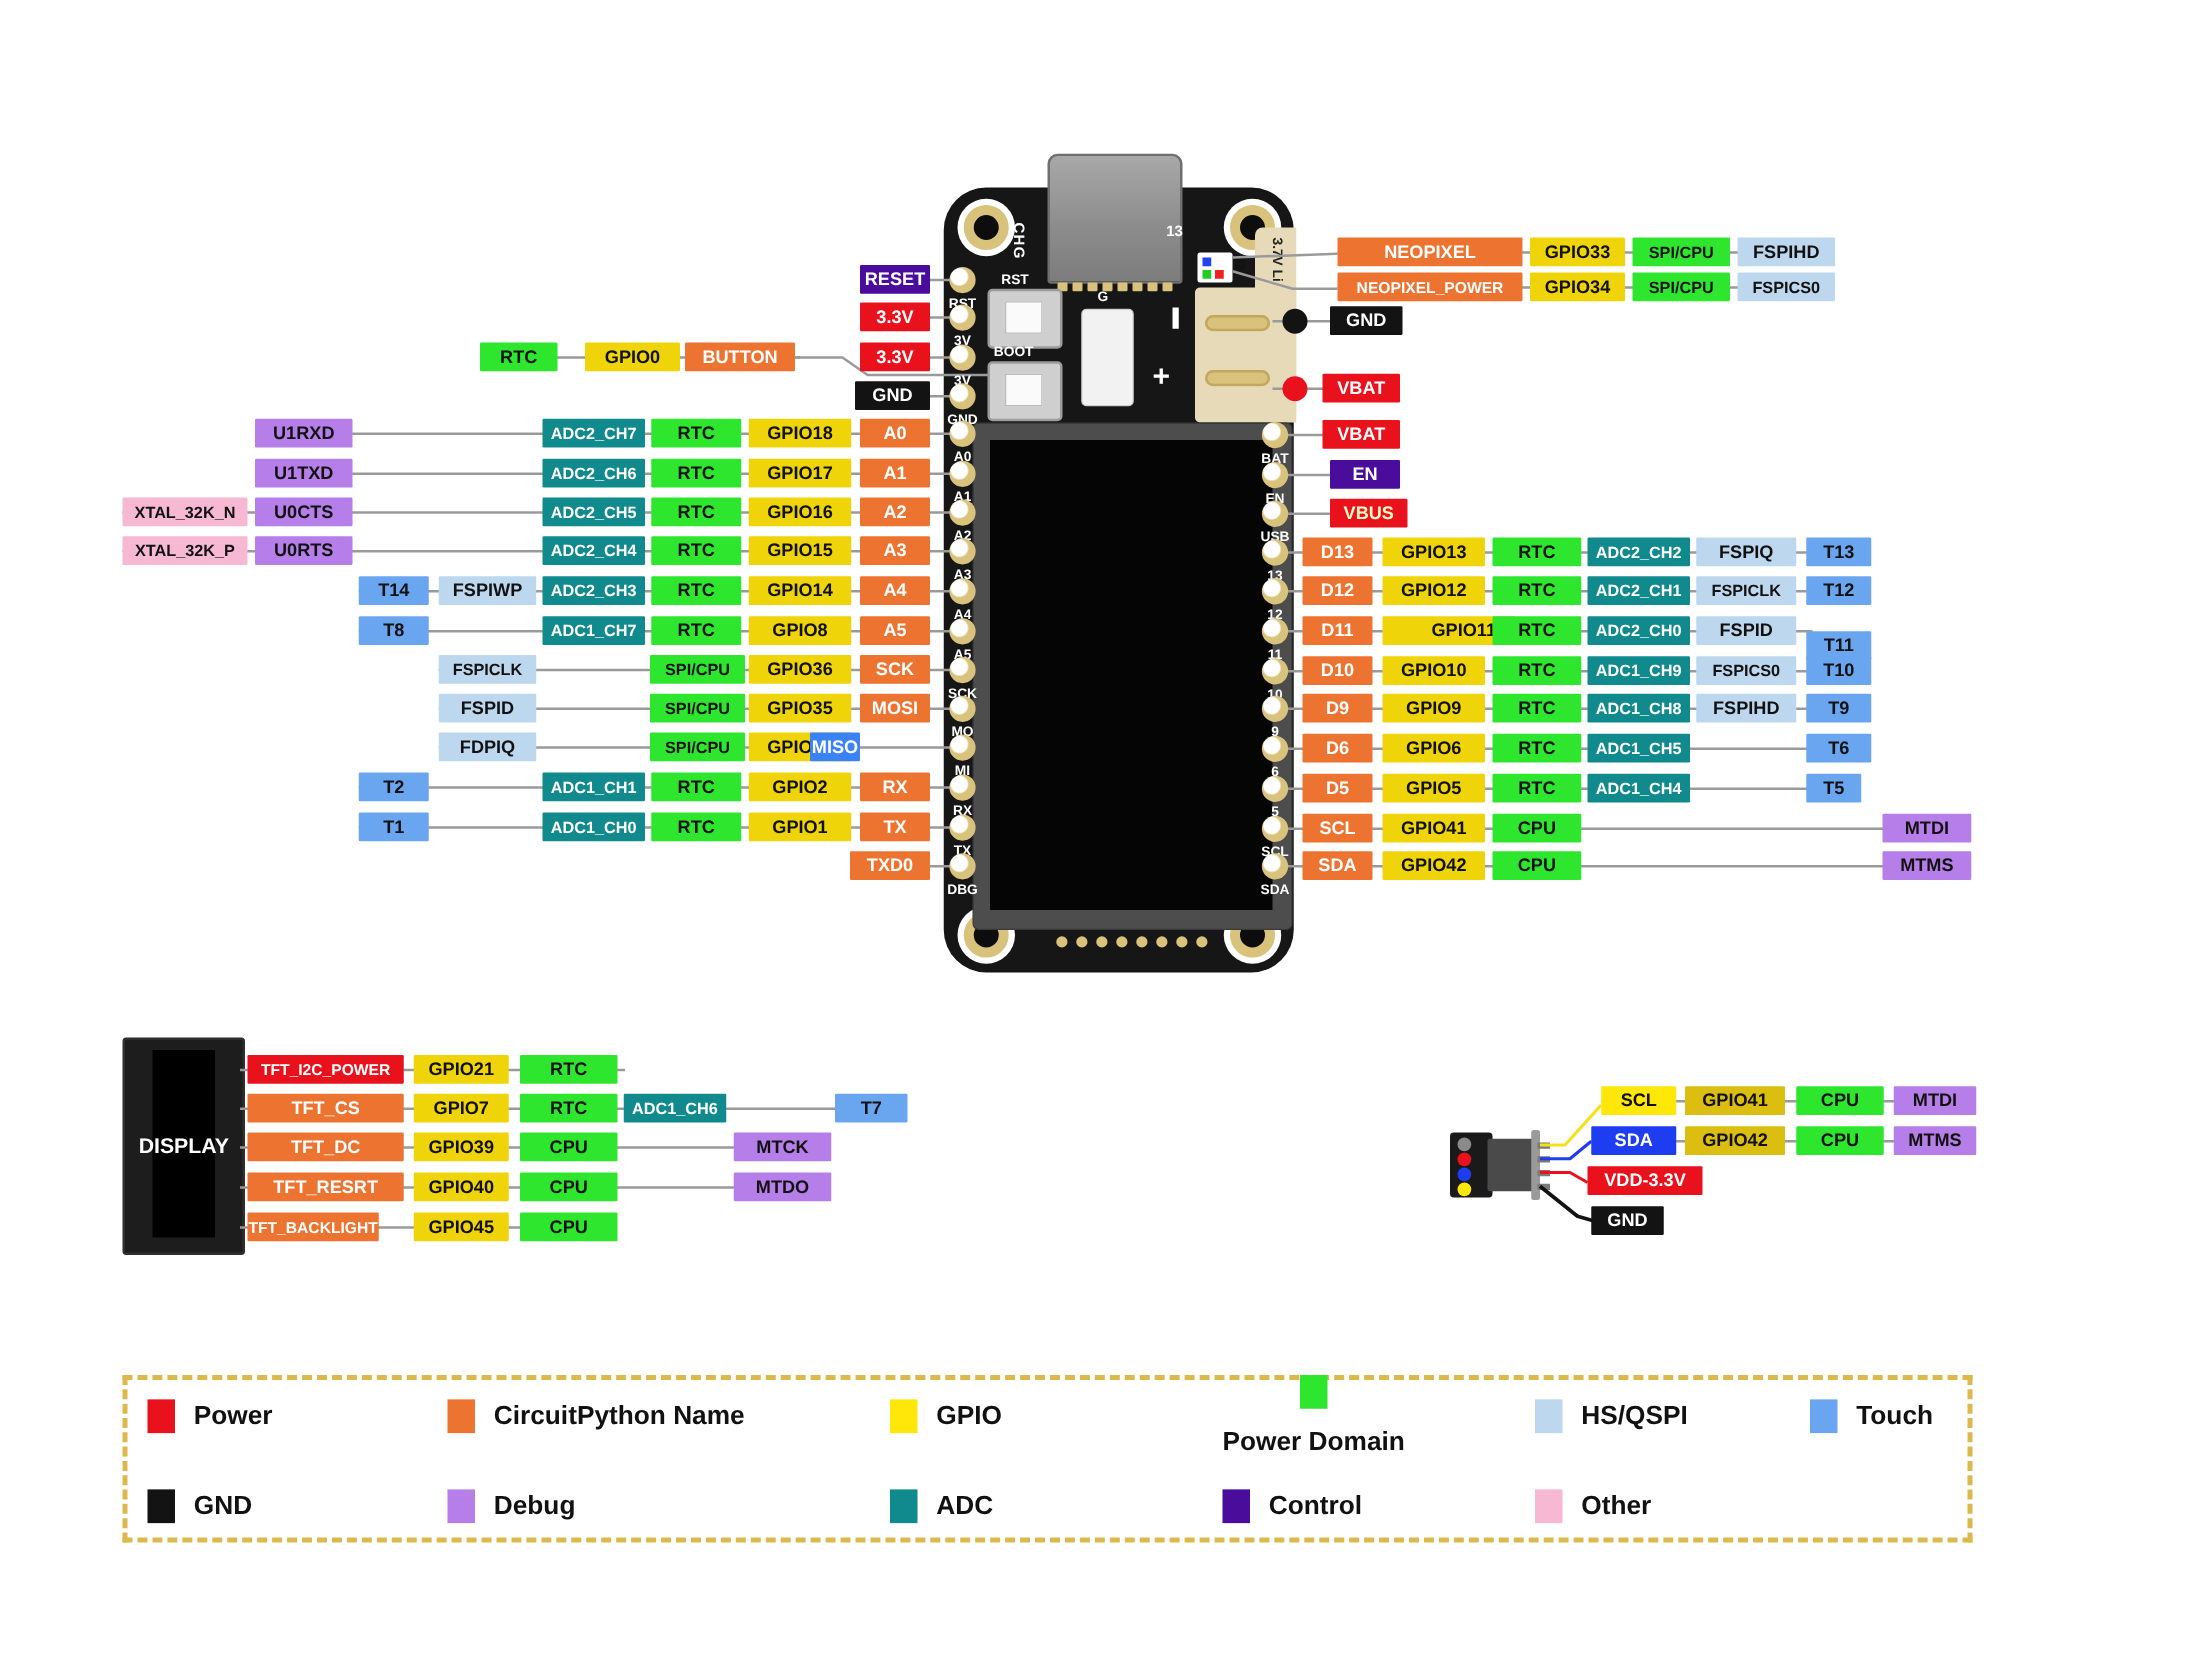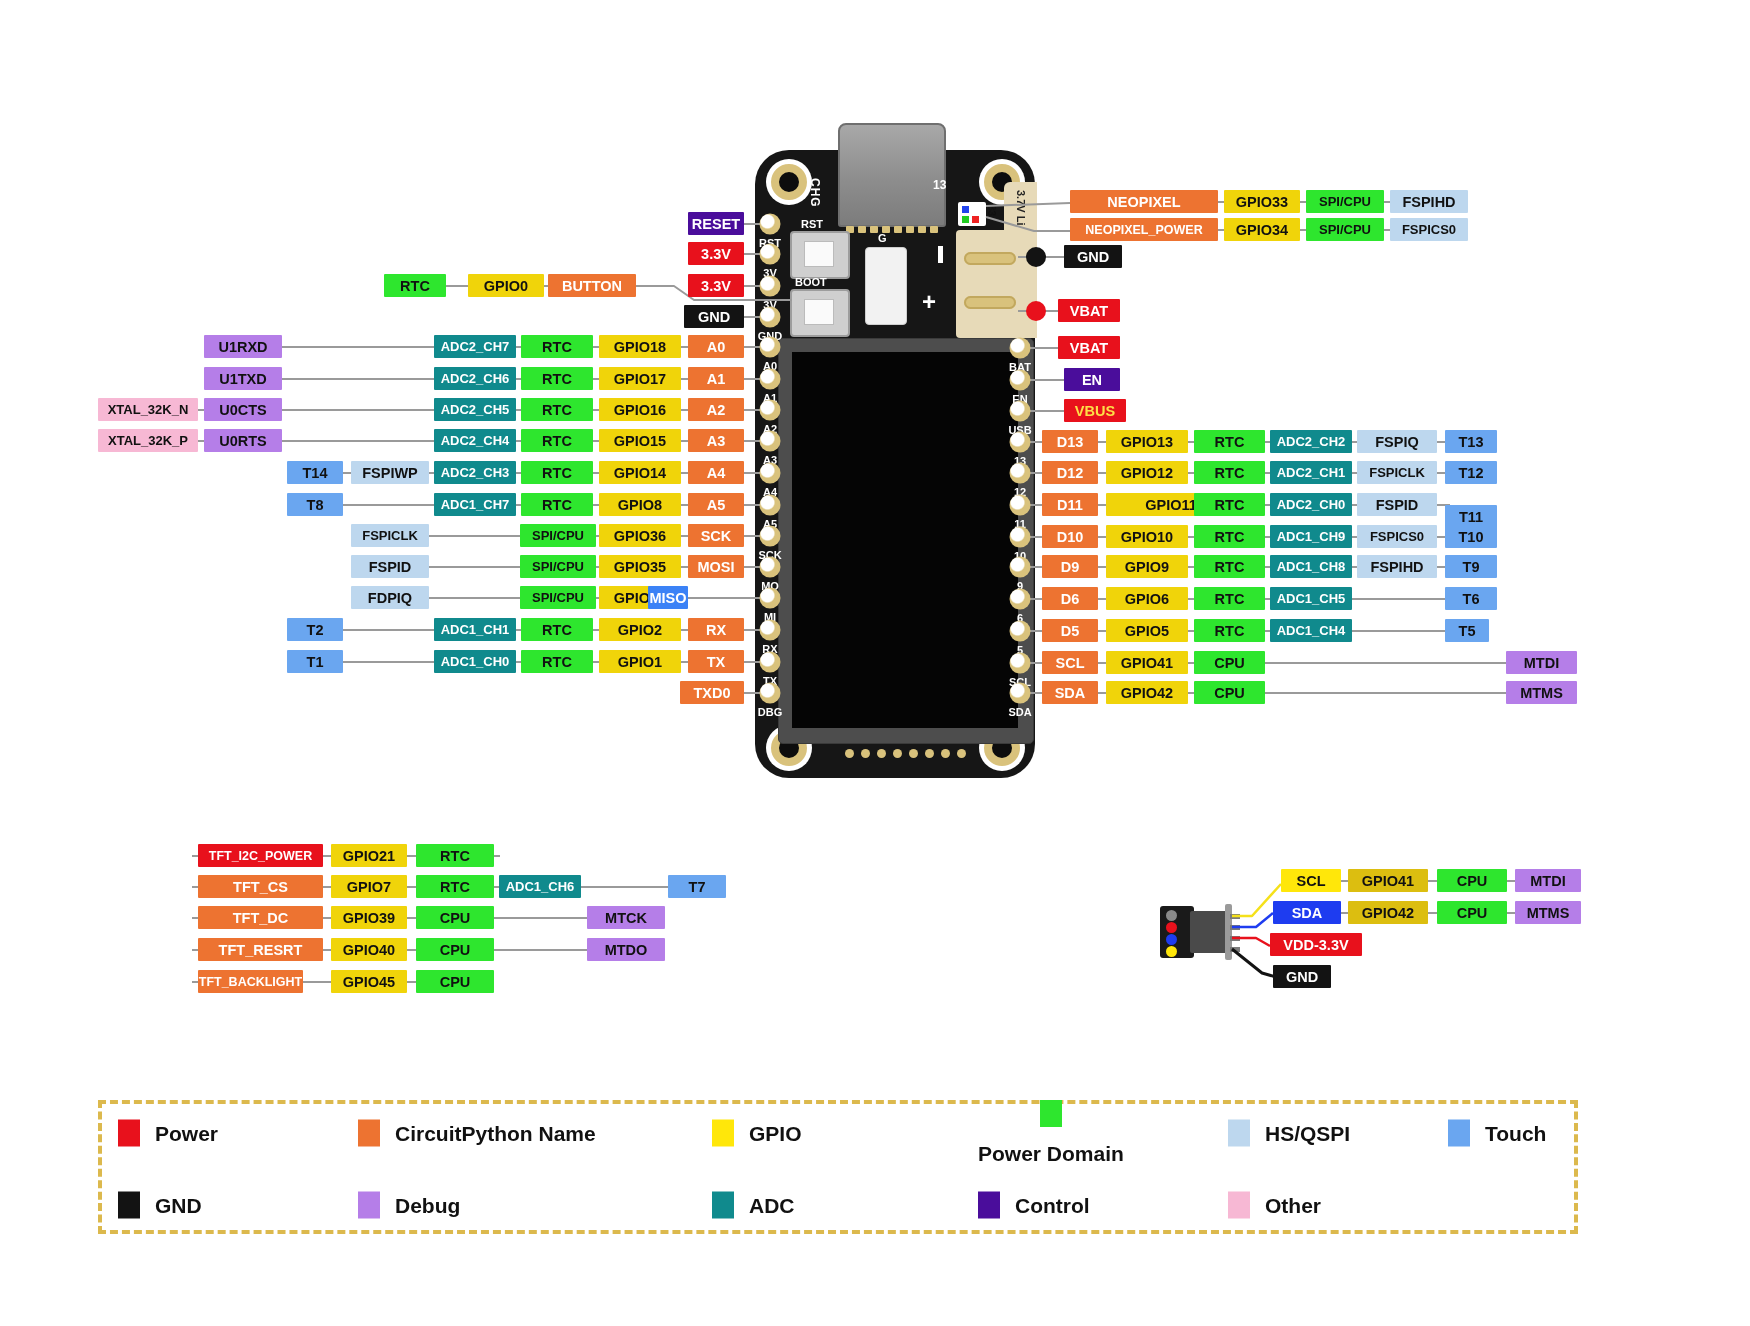--- a/index.html
+++ b/index.html
@@ -305,21 +305,21 @@
       <div class="box" style="left: 1306px; width: 78px; top: 190px; background: rgb(46, 230, 46); color: rgb(17, 17, 17); font-size: 13px;">SPI/CPU</div>
       <div class="box" style="left: 1390px; width: 78px; top: 190px; background: rgb(189, 215, 238); color: rgb(17, 17, 17); font-size: 14.5px;">FSPIHD</div>
       <div class="box" style="left: 1070px; width: 148px; top: 218px; background: rgb(237, 115, 49); color: rgb(255, 255, 255); font-size: 12.5px;">NEOPIXEL_POWER</div>
       <div class="box" style="left: 1224px; width: 76px; top: 218px; background: rgb(240, 212, 10); color: rgb(17, 17, 17); font-size: 14.5px;">GPIO34</div>
       <div class="box" style="left: 1306px; width: 78px; top: 218px; background: rgb(46, 230, 46); color: rgb(17, 17, 17); font-size: 13px;">SPI/CPU</div>
       <div class="box" style="left: 1390px; width: 78px; top: 218px; background: rgb(189, 215, 238); color: rgb(17, 17, 17); font-size: 13px;">FSPICS0</div>
       <div class="box" style="left: 1064px; width: 58px; top: 245px; background: rgb(19, 19, 19); color: rgb(255, 255, 255); font-size: 14.5px;">GND</div>
       <div class="box" style="left: 1058px; width: 62px; top: 299px; background: rgb(232, 17, 28); color: rgb(255, 255, 255); font-size: 14.5px;">VBAT</div>
       <div class="box" style="left: 1058px; width: 62px; top: 336px; background: rgb(232, 17, 28); color: rgb(255, 255, 255); font-size: 14.5px;">VBAT</div>
       <div class="box" style="left: 1064px; width: 56px; top: 368px; background: rgb(74, 13, 155); color: rgb(255, 255, 255); font-size: 14.5px;">EN</div>
-      <div class="box" style="left: 1064px; width: 62px; top: 399px; background: rgb(232, 17, 28); color: #fde047; font-size: 14.5px;">VBUS</div>
+      <div class="box" style="left: 1064px; width: 62px; top: 399px; background: rgb(232, 17, 28); color: #fef9c3; font-size: 14.5px;">VBUS</div>
       <div class="box" style="left: 1042px; width: 56px; top: 430px; background: rgb(237, 115, 49); color: rgb(255, 255, 255); font-size: 14.5px;">D13</div>
       <div class="box" style="left: 1106px; width: 82px; top: 430px; background: rgb(240, 212, 10); color: rgb(17, 17, 17); font-size: 14.5px;">GPIO13</div>
       <div class="box" style="left: 1194px; width: 71px; top: 430px; background: rgb(46, 230, 46); color: rgb(17, 17, 17); font-size: 14.5px;">RTC</div>
       <div class="box" style="left: 1270px; width: 82px; top: 430px; background: rgb(16, 138, 141); color: rgb(255, 255, 255); font-size: 13px;">ADC2_CH2</div>
       <div class="box" style="left: 1357px; width: 80px; top: 430px; background: rgb(189, 215, 238); color: rgb(17, 17, 17); font-size: 14.5px;">FSPIQ</div>
       <div class="box" style="left: 1445px; width: 52px; top: 430px; background: rgb(106, 166, 240); color: rgb(17, 17, 17); font-size: 14.5px;">T13</div>
       <div class="box" style="left: 1042px; width: 56px; top: 461px; background: rgb(237, 115, 49); color: rgb(255, 255, 255); font-size: 14.5px;">D12</div>
       <div class="box" style="left: 1106px; width: 82px; top: 461px; background: rgb(240, 212, 10); color: rgb(17, 17, 17); font-size: 14.5px;">GPIO12</div>
       <div class="box" style="left: 1194px; width: 71px; top: 461px; background: rgb(46, 230, 46); color: rgb(17, 17, 17); font-size: 14.5px;">RTC</div>
       <div class="box" style="left: 1270px; width: 82px; top: 461px; background: rgb(16, 138, 141); color: rgb(255, 255, 255); font-size: 13px;">ADC2_CH1</div>
@@ -385,20 +385,24 @@
       <div class="box" style="left: 1437px; width: 70px; top: 869px; background: rgb(46, 230, 46); color: rgb(17, 17, 17); font-size: 14.5px;">CPU</div>
       <div class="box" style="left: 1515px; width: 66px; top: 869px; background: rgb(181, 126, 232); color: rgb(17, 17, 17); font-size: 14.5px;">MTDI</div>
       <div class="box" style="left: 1273px; width: 68px; top: 901px; background: rgb(30, 60, 240); color: rgb(255, 255, 255); font-size: 14.5px;">SDA</div>
       <div class="box" style="left: 1348px; width: 80px; top: 901px; background: rgb(220, 190, 16); color: rgb(17, 17, 17); font-size: 14.5px;">GPIO42</div>
       <div class="box" style="left: 1437px; width: 70px; top: 901px; background: rgb(46, 230, 46); color: rgb(17, 17, 17); font-size: 14.5px;">CPU</div>
       <div class="box" style="left: 1515px; width: 66px; top: 901px; background: rgb(181, 126, 232); color: rgb(17, 17, 17); font-size: 14.5px;">MTMS</div>
       <div class="box" style="left: 1270px; width: 92px; top: 933px; background: rgb(232, 17, 28); color: rgb(255, 255, 255); font-size: 14.5px;">VDD-3.3V</div>
       <div class="box" style="left: 1273px; width: 58px; top: 965px; background: rgb(19, 19, 19); color: rgb(255, 255, 255); font-size: 14.5px;">GND</div>
     </div>
 
+  <div class="dispmod">
+    <div class="scr"></div>
+    <div class="lbl">DISPLAY</div>
+  </div>
 
   <div class="conn">
     <div class="head">
         <i style="top: 4px; background: rgb(138, 138, 138);"></i>
         <i style="top: 16px; background: rgb(232, 17, 28);"></i>
         <i style="top: 28px; background: rgb(30, 60, 240);"></i>
         <i style="top: 40px; background: rgb(255, 231, 10);"></i>
       </div>
     <div class="body"></div>
     <div class="flange"></div>

